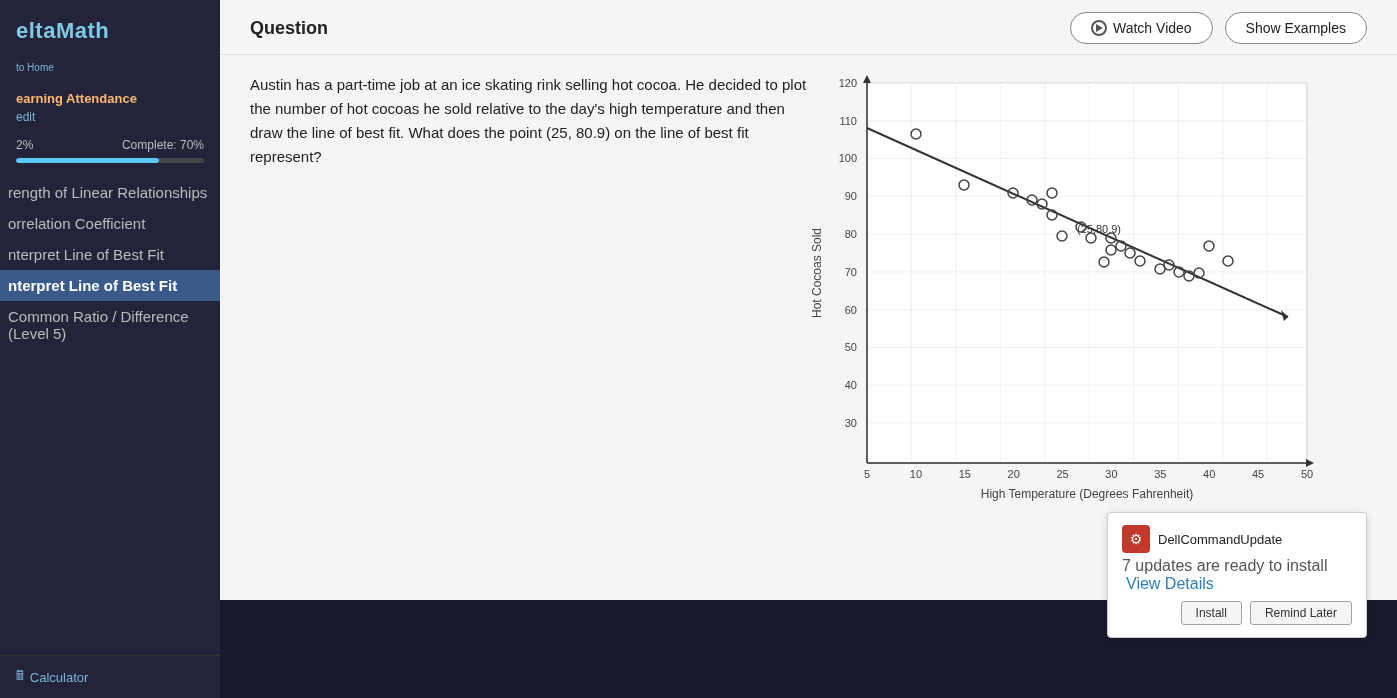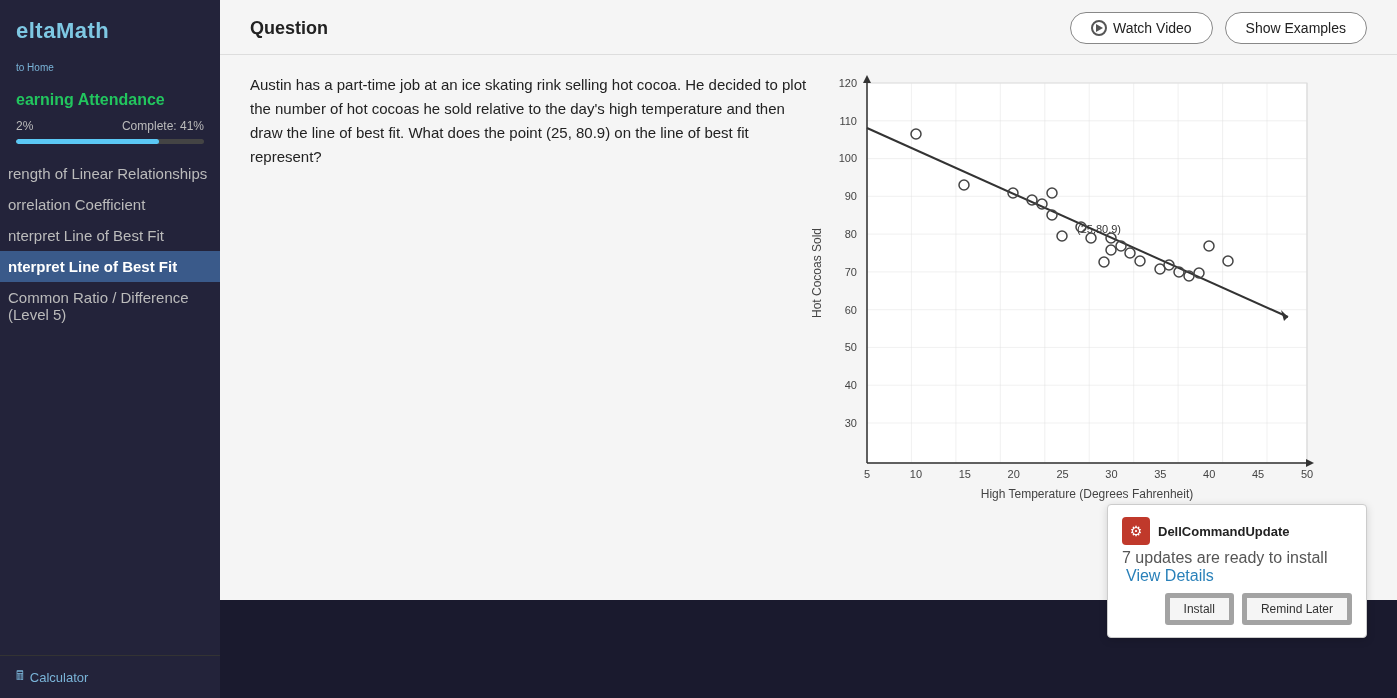--- a/index.html
+++ b/index.html
@@ -33,22 +33,22 @@
     }
     #sidebar .logo span { color: #7ec8e3; }
     #sidebar .nav-link {
       color: #7ab4d8;
       font-size: 10px;
       padding: 8px 16px 4px 16px;
       cursor: pointer;
       text-decoration: none;
     }
     #sidebar .section-label {
-      color: #22c55e;
-      font-size: 16px;
+      color: #fdba74;
+      font-size: 13px;
       font-weight: bold;
       padding: 14px 16px 2px 16px;
     }
     #sidebar .edit-link {
       color: #7ab4d8;
       font-size: 12px;
       padding: 2px 16px 6px 16px;
       cursor: pointer;
     }
     #sidebar .progress-row {
@@ -204,60 +204,61 @@
       background: #c0392b;
       border-radius: 4px;
       display: flex;
       align-items: center;
       justify-content: center;
       color: #fff;
       font-size: 14px;
     }
     #notification .notif-title {
       font-size: 13px;
-      font-weight: bold;
+      font-weight: normal;
       color: #222;
     }
     #notification .notif-body {
       font-size: 16px;
       color: #555;
       margin-bottom: 8px;
     }
     #notification .notif-body a {
       color: #2980b9;
       text-decoration: none;
     }
     #notification .notif-btns {
       display: flex;
       gap: 8px;
       justify-content: flex-end;
     }
     .notif-btn {
-      border: 5px solid #a3a3a3;
+      border: 1px solid #a3a3a3;
       background: #f5f5f5;
       padding: 4px 14px;
       font-size: 12px;
       border-radius: 3px;
       cursor: pointer;
       color: #333;
       text-align: right;
     }
   </style>
 </head>
 <body>
 
 <div id="sidebar">
   <div class="logo">
     <span>elta</span><span>Math</span>
   </div>
   <a class="nav-link">to Home</a>
   <div class="section-label">earning Attendance</div>
+  <div class="edit-link">edit</div>
   <div class="progress-row">
     <span>2%</span>
-    <span>Complete: 41%</span>
+    <span>Complete: 70%</span>
   </div>
   <div class="progress-bar-bg">
     <div class="progress-bar-fill" style="width:76%"></div>
   </div>
 
   <div class="menu-item">rength of Linear Relationships</div>
   <div class="menu-item">orrelation Coefficient</div>
   <div class="menu-item">nterpret Line of Best Fit</div>
   <div class="menu-item active">nterpret Line of Best Fit</div>
   <div class="menu-item">Common Ratio / Difference (Level 5)</div>

